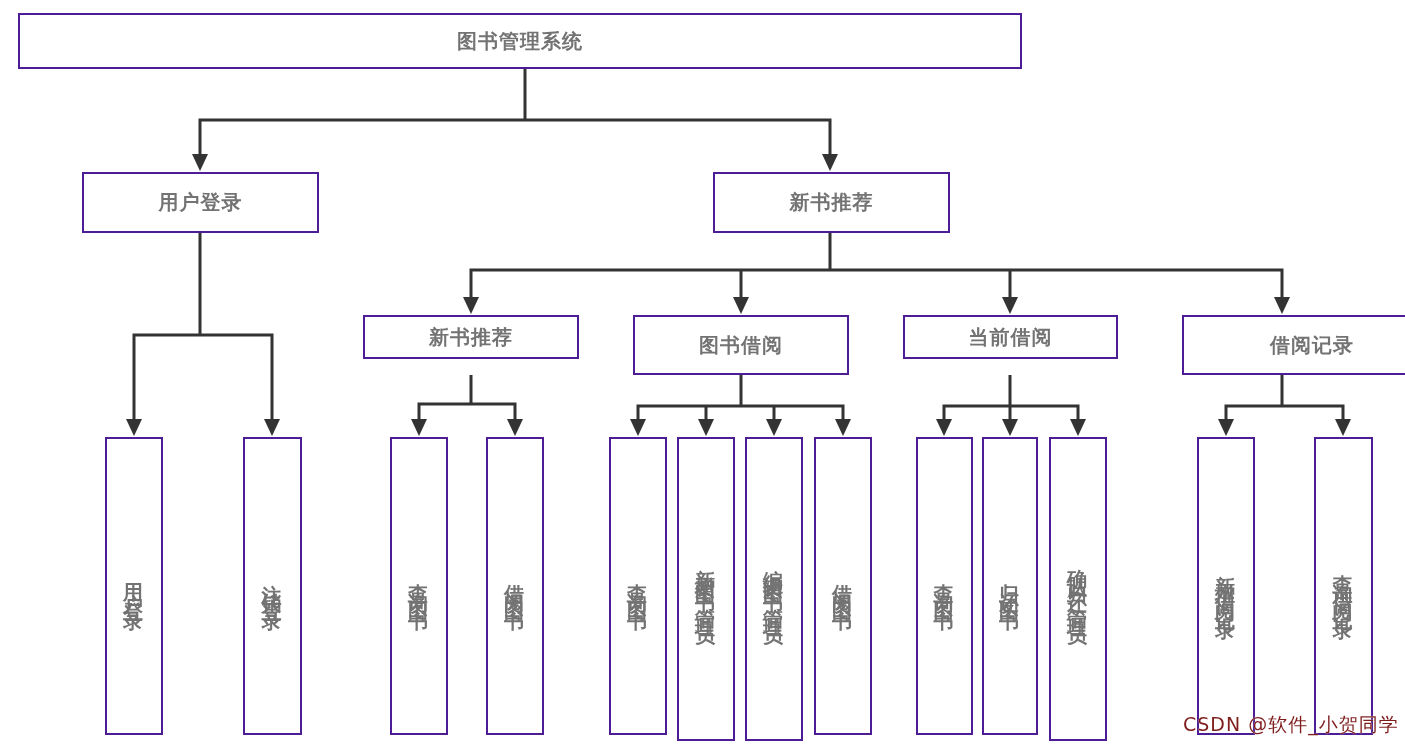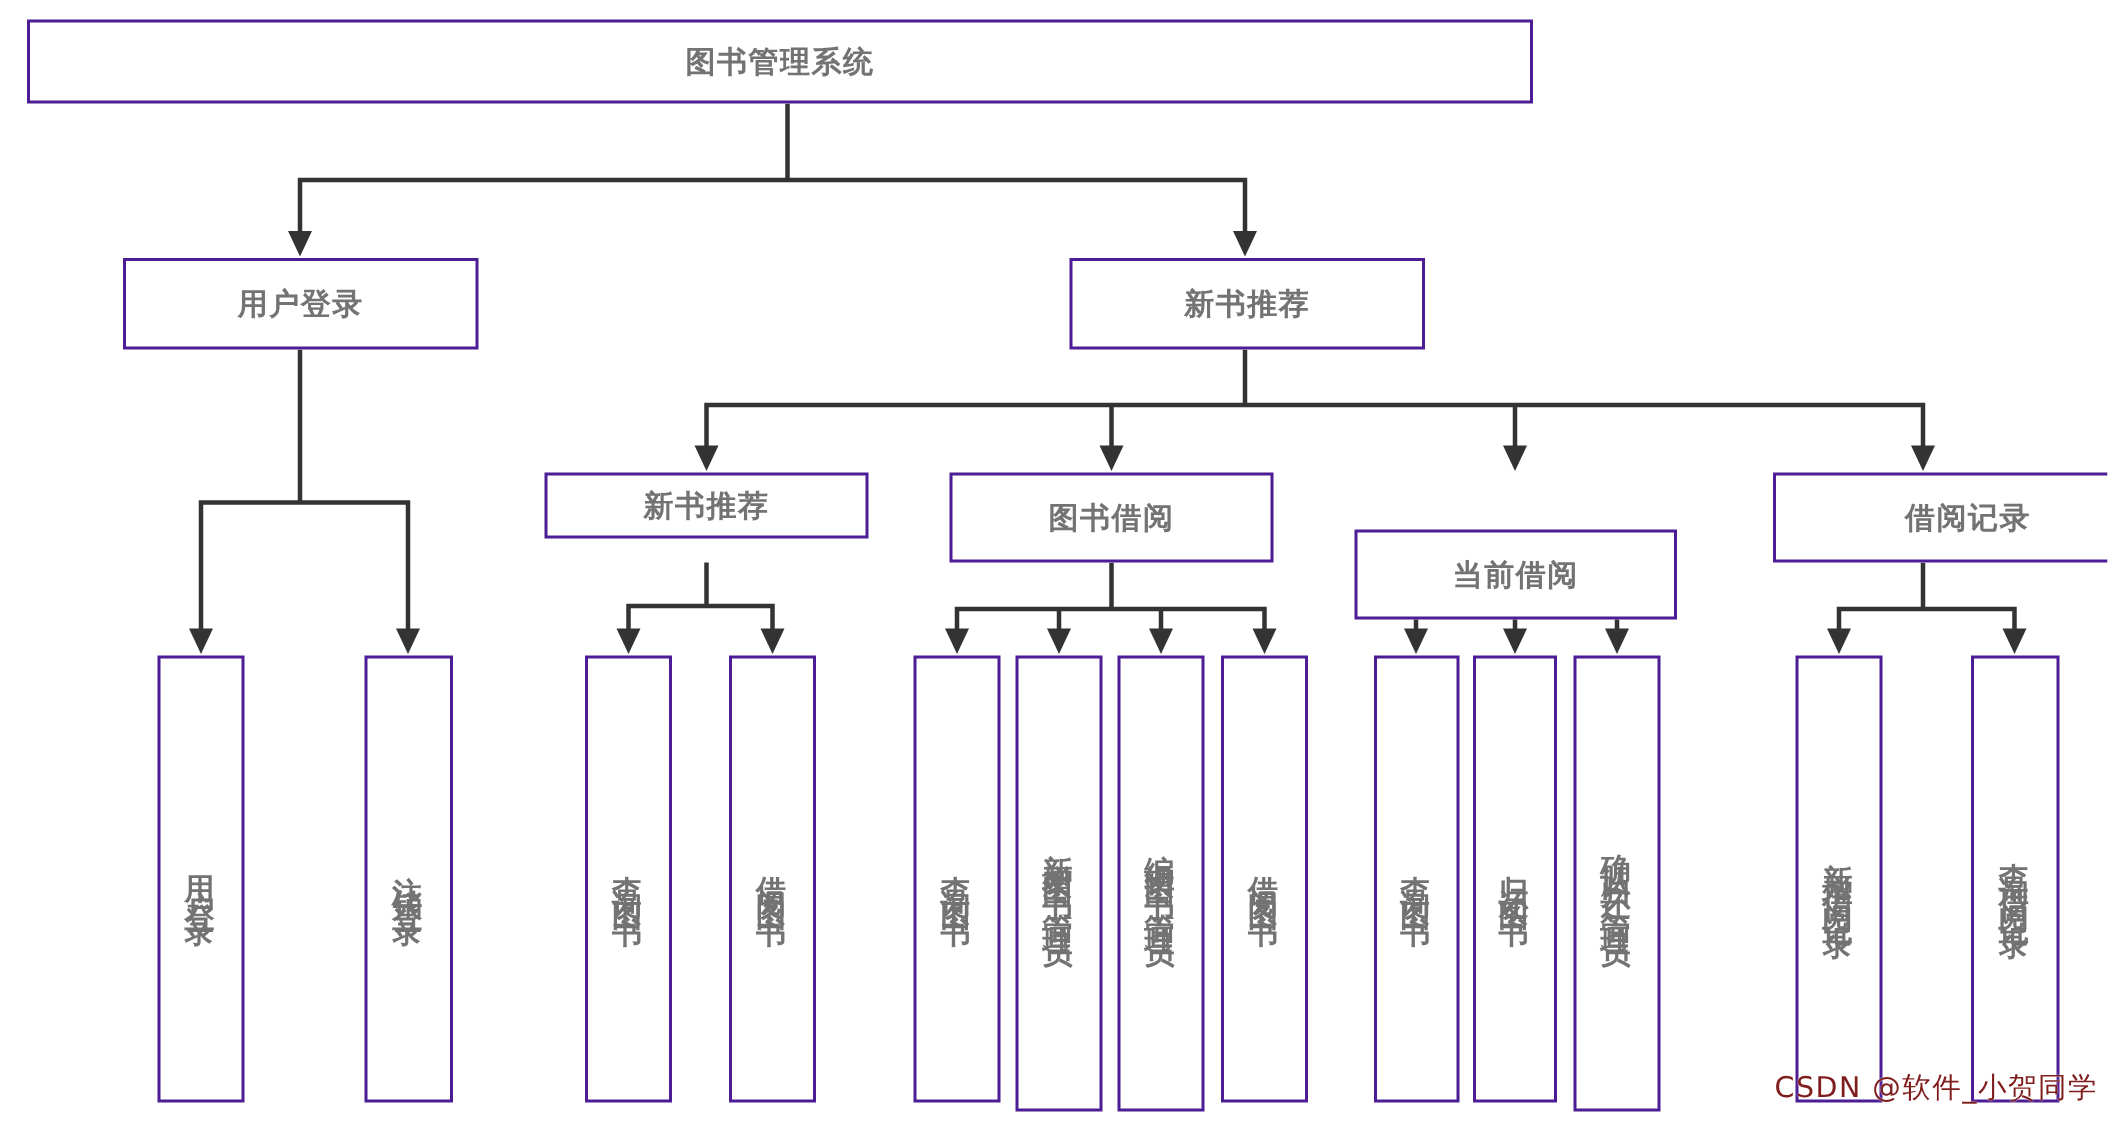--- a/index.html
+++ b/index.html
@@ -94,21 +94,21 @@
     </g>
   </svg>
 
   <div class="node" style="left:18px; top:13px; width:1004px; height:56px;">图书管理系统</div>
 
   <div class="node" style="left:82px; top:172px; width:237px; height:61px;">用户登录</div>
   <div class="node" style="left:713px; top:172px; width:237px; height:61px;">新书推荐</div>
 
   <div class="node" style="left:363px; top:315px; width:216px; height:44px;">新书推荐</div>
   <div class="node" style="left:633px; top:315px; width:216px; height:60px;">图书借阅</div>
-  <div class="node" style="left:903px; top:315px; width:215px; height:60px;margin-top:38px;">当前借阅</div>
+  <div class="node" style="left:903px; top:315px; width:215px; height:44px;">当前借阅</div>
   <div class="node" style="left:1182px; top:315px; width:260px; height:60px;">借阅记录</div>
 
   <div class="node vnode" style="left:105px; top:437px; width:58px; height:298px;">用户登录</div>
   <div class="node vnode" style="left:243px; top:437px; width:59px; height:298px;">注销登录</div>
 
   <div class="node vnode" style="left:390px; top:437px; width:58px; height:298px;">查询图书</div>
   <div class="node vnode" style="left:486px; top:437px; width:58px; height:298px;">借阅图书</div>
 
   <div class="node vnode" style="left:609px; top:437px; width:58px; height:298px;">查询图书</div>
   <div class="node vnode" style="left:677px; top:437px; width:58px; height:304px; letter-spacing:8px;">新增图书（管理员）</div>

